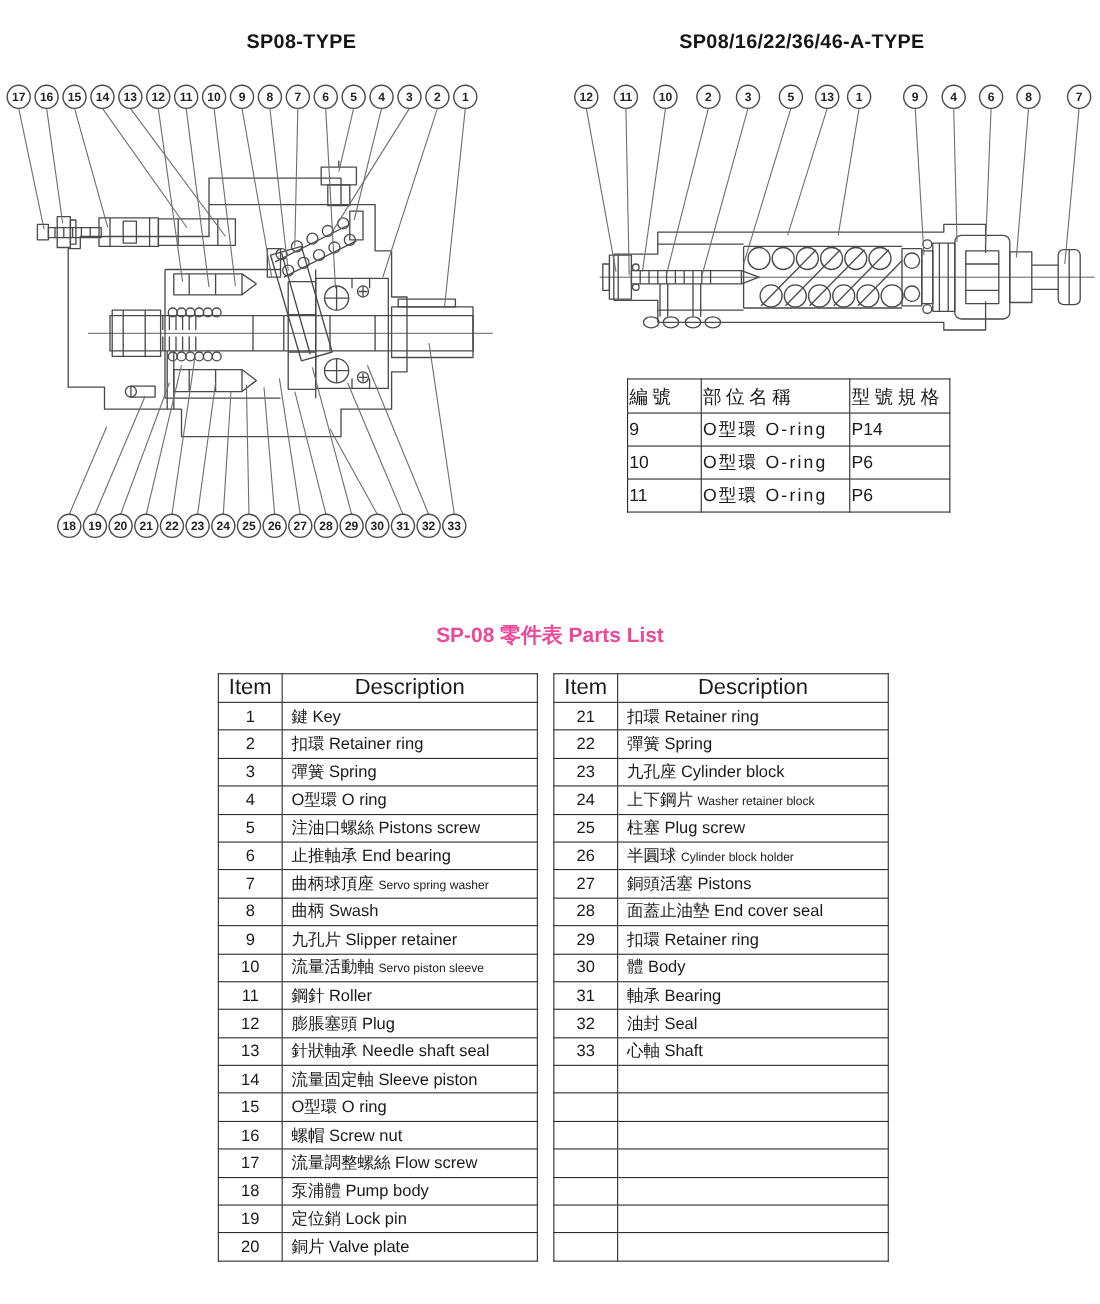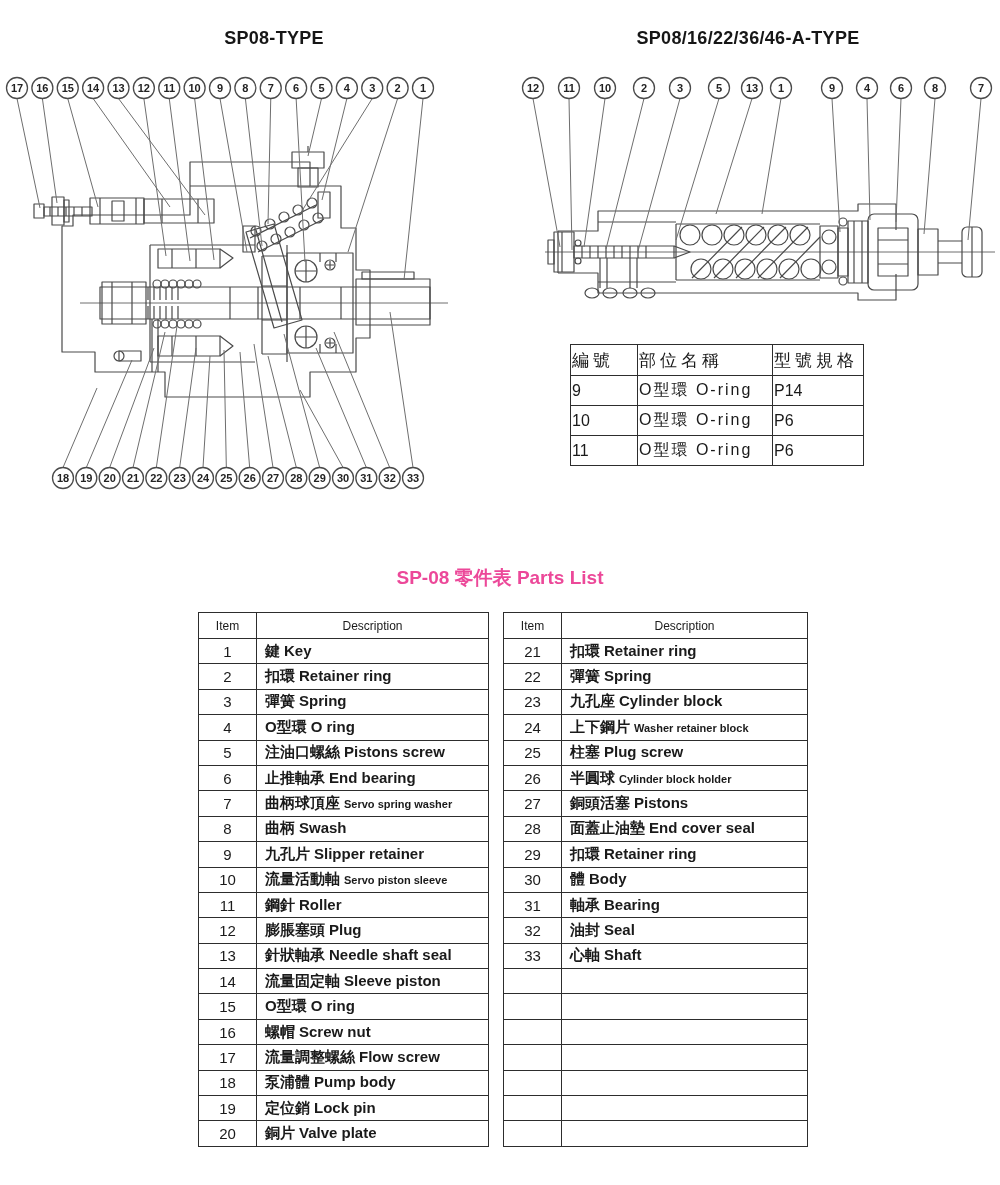--- a/index.html
+++ b/index.html
@@ -6,45 +6,45 @@
   body{
     width:1000px;height:1185px;position:relative;overflow:hidden;
     font-family:"Liberation Sans","DejaVu Sans",sans-serif;color:#1a1a1a;
   }
   .page{position:absolute;inset:0;}
   .diagram-title{
     position:absolute;font-weight:bold;font-size:18px;text-align:center;
     letter-spacing:.3px;color:#161616;
   }
   #title-left{left:0;top:28px;width:452px;padding-left:48px;}
-  #title-right{left:508px;top:28px;width:480px;}
+  #title-right{left:489px;top:28px;width:480px;}
   #diagrams{position:absolute;left:0;top:0;}
 
   
   table{border-collapse:collapse;table-layout:fixed;}
   .oring{position:absolute;left:570px;top:344px;width:293px;}
   .oring th,.oring td{border:1.6px solid #2d2d2d;text-align:left;vertical-align:middle;background:#fff;}
   .oring th{font-weight:normal;font-size:17px;letter-spacing:4px;height:28px;}
   .oring td{font-size:16px;height:27px;}
   .oring td.name{letter-spacing:2px;}
 
   
   .parts-title{
     position:absolute;top:565px;left:0;width:1000px;text-align:center;
     font-weight:bold;font-size:19px;color:#ec4899;
   }
   .parts{position:absolute;top:612px;}
   #parts-left{left:198px;width:291px;}
   #parts-right{left:503px;width:305px;}
   .parts th,.parts td{border:1.5px solid #2d2d2d;background:#fff;vertical-align:middle;}
-  .parts th{font-weight:normal;font-size:12px;height:23px;}
+  .parts th{font-weight:normal;font-size:20px;height:23px;}
   .parts th.item-h{width:55px;}
   .parts td{font-size:15px;height:24.4px;padding:0;}
   .parts td.item{text-align:center;width:55px;}
-  .parts td.desc{padding-left:8px;white-space:nowrap;overflow:hidden;font-weight:bold;}
+  .parts td.desc{padding-left:8px;white-space:nowrap;overflow:hidden;}
   .parts .en{margin-left:4px;}
   .parts .en.small{font-size:11px;}
 </style>
 </head>
 <body>
 
 <div class="page">
 
   <div class="diagram-title" id="title-left">SP08-TYPE</div>
   <div class="diagram-title" id="title-right">SP08/16/22/36/46-A-TYPE</div>

